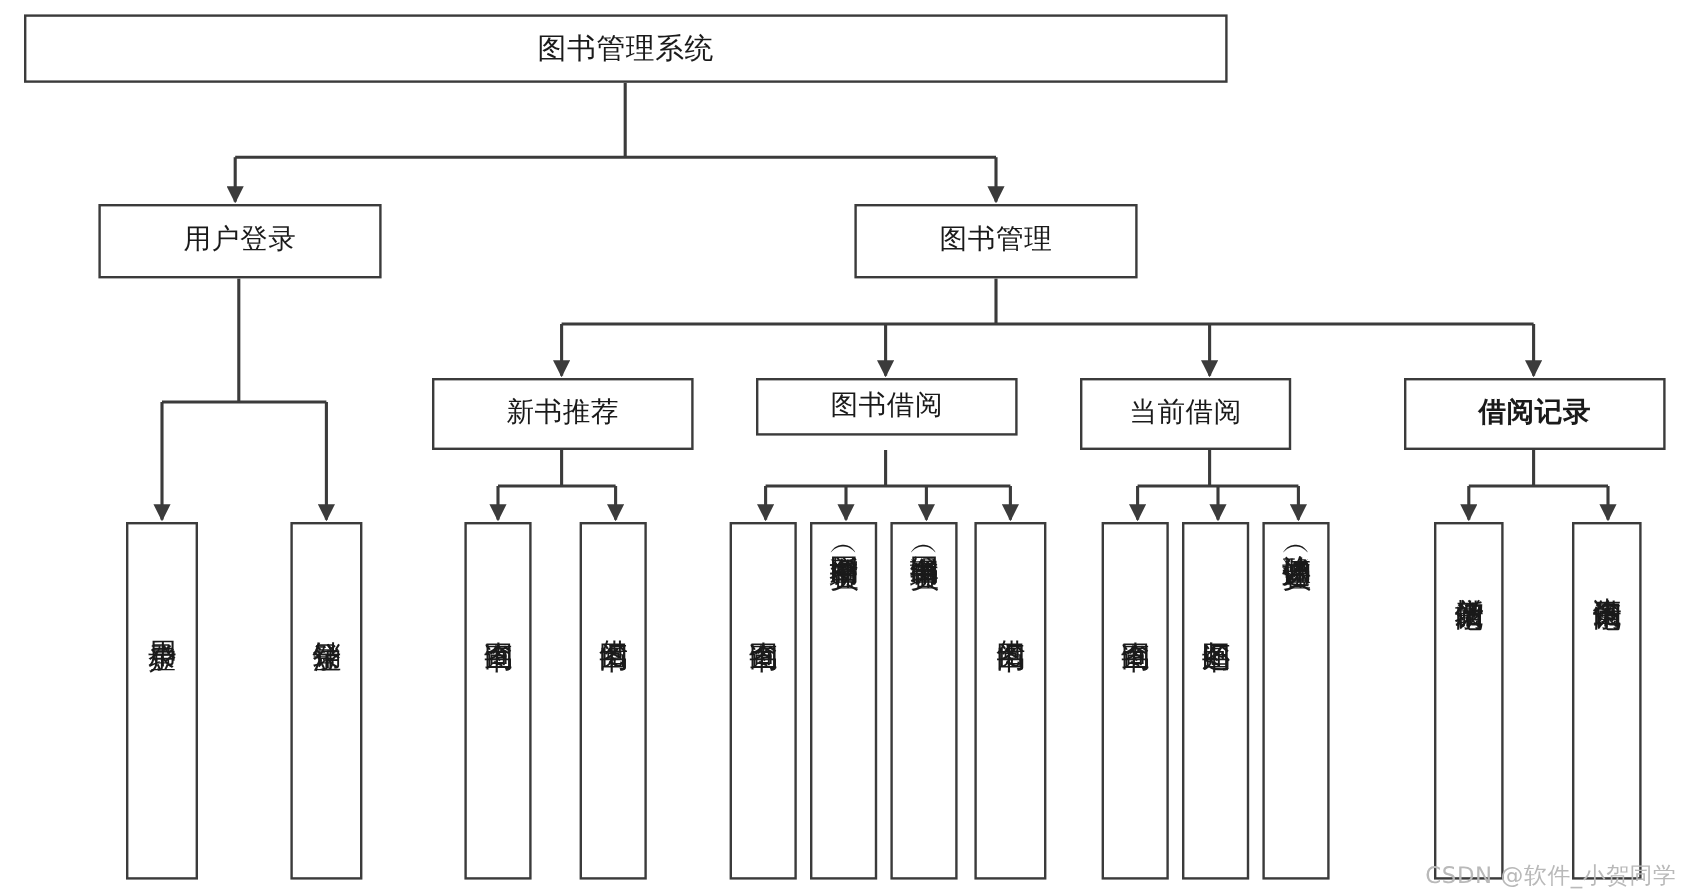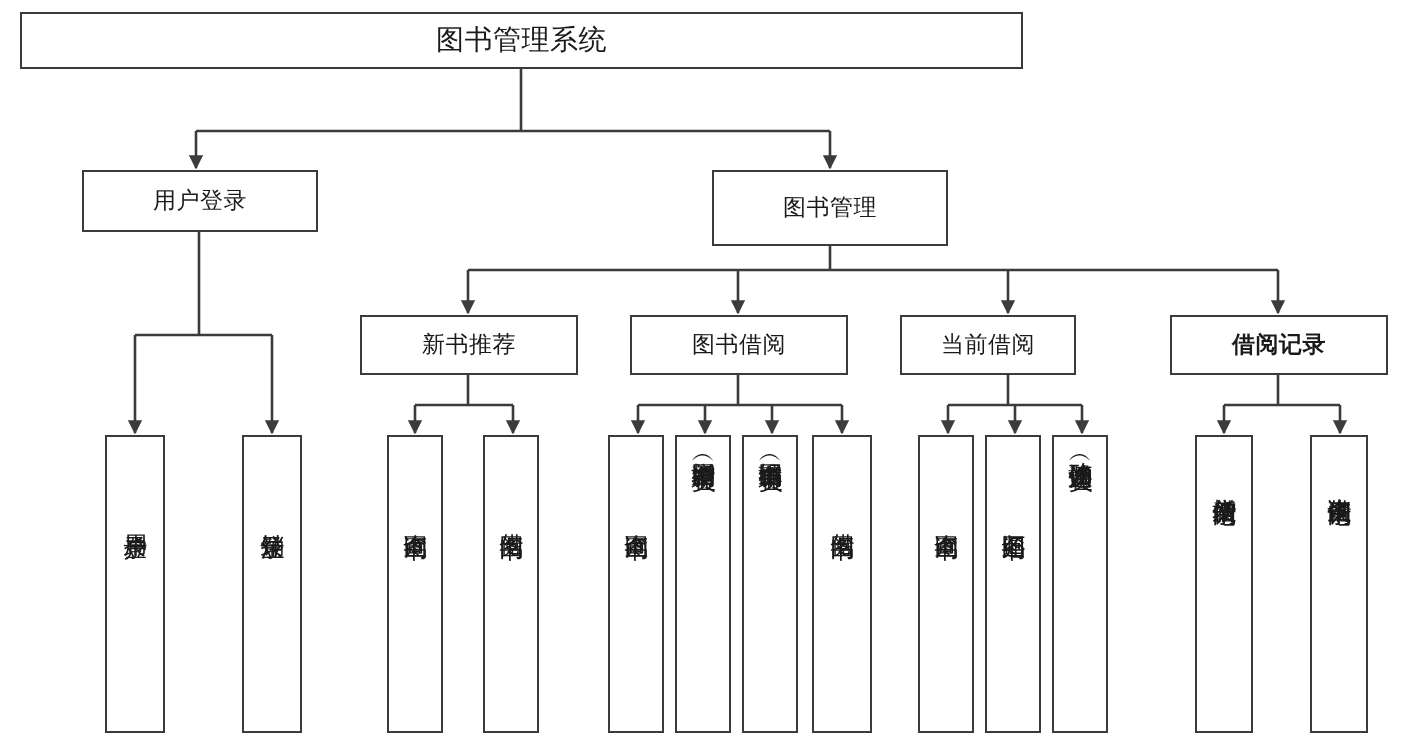--- a/index.html
+++ b/index.html
@@ -37,21 +37,21 @@
     color: #1a1a1a;
     z-index: 2;
   }
   .node-h {
     font-size: 23px;
     letter-spacing: 0.5px;
     line-height: 1.1;
     white-space: nowrap;
   }
   .node-root {
-    font-size: 28px;
+    font-size: 24px;
   }
   .node-v {
     align-items: flex-start;
     justify-content: center;
     padding-top: 0;
   }
   .node-v .vtext {
     writing-mode: vertical-rl;
     text-orientation: upright;
     font-size: 24px;
@@ -126,28 +126,28 @@
     </g>
   </svg>
 
   <div class="node node-h node-root" style="left:20px; top:12px; width:1003px; height:57px;">
     <span>图书管理系统</span>
   </div>
 
   <div class="node node-h" style="left:82px; top:170px; width:236px; height:62px;">
     <span>用户登录</span>
   </div>
-  <div class="node node-h" style="left:712px; top:170px; width:236px; height:76px;">
+  <div class="node node-h" style="left:712px; top:170px; width:236px; height:62px;">
     <span>图书管理</span>
   </div>
 
   <div class="node node-h" style="left:360px; top:315px; width:218px; height:60px;">
     <span>新书推荐</span>
   </div>
-  <div class="node node-h" style="left:630px; top:315px; width:218px; height:60px;">
+  <div class="node node-h" style="left:630px; top:315px; width:218px; height:48px;">
     <span>图书借阅</span>
   </div>
   <div class="node node-h" style="left:900px; top:315px; width:176px; height:60px;">
     <span>当前借阅</span>
   </div>
   <div class="node node-h" style="left:1170px; top:315px; width:218px; height:60px;font-weight:bold;">
     <span>借阅记录</span>
   </div>
 
   <div class="node node-v" style="left:105px; top:435px; width:60px; height:298px; padding-top:78px;">
@@ -187,14 +187,15 @@
     <span class="vtext">确认归还（管理员）</span>
   </div>
 
   <div class="node node-v" style="left:1195px; top:435px; width:58px; height:298px; padding-top:42px;">
     <span class="vtext">新增借阅记录</span>
   </div>
   <div class="node node-v" style="left:1310px; top:435px; width:58px; height:298px; padding-top:42px;">
     <span class="vtext">查询借阅记录</span>
   </div>
 
+  <div class="watermark">CSDN @软件_小贺同学</div>
 
 </div>
 
 </body></html>

